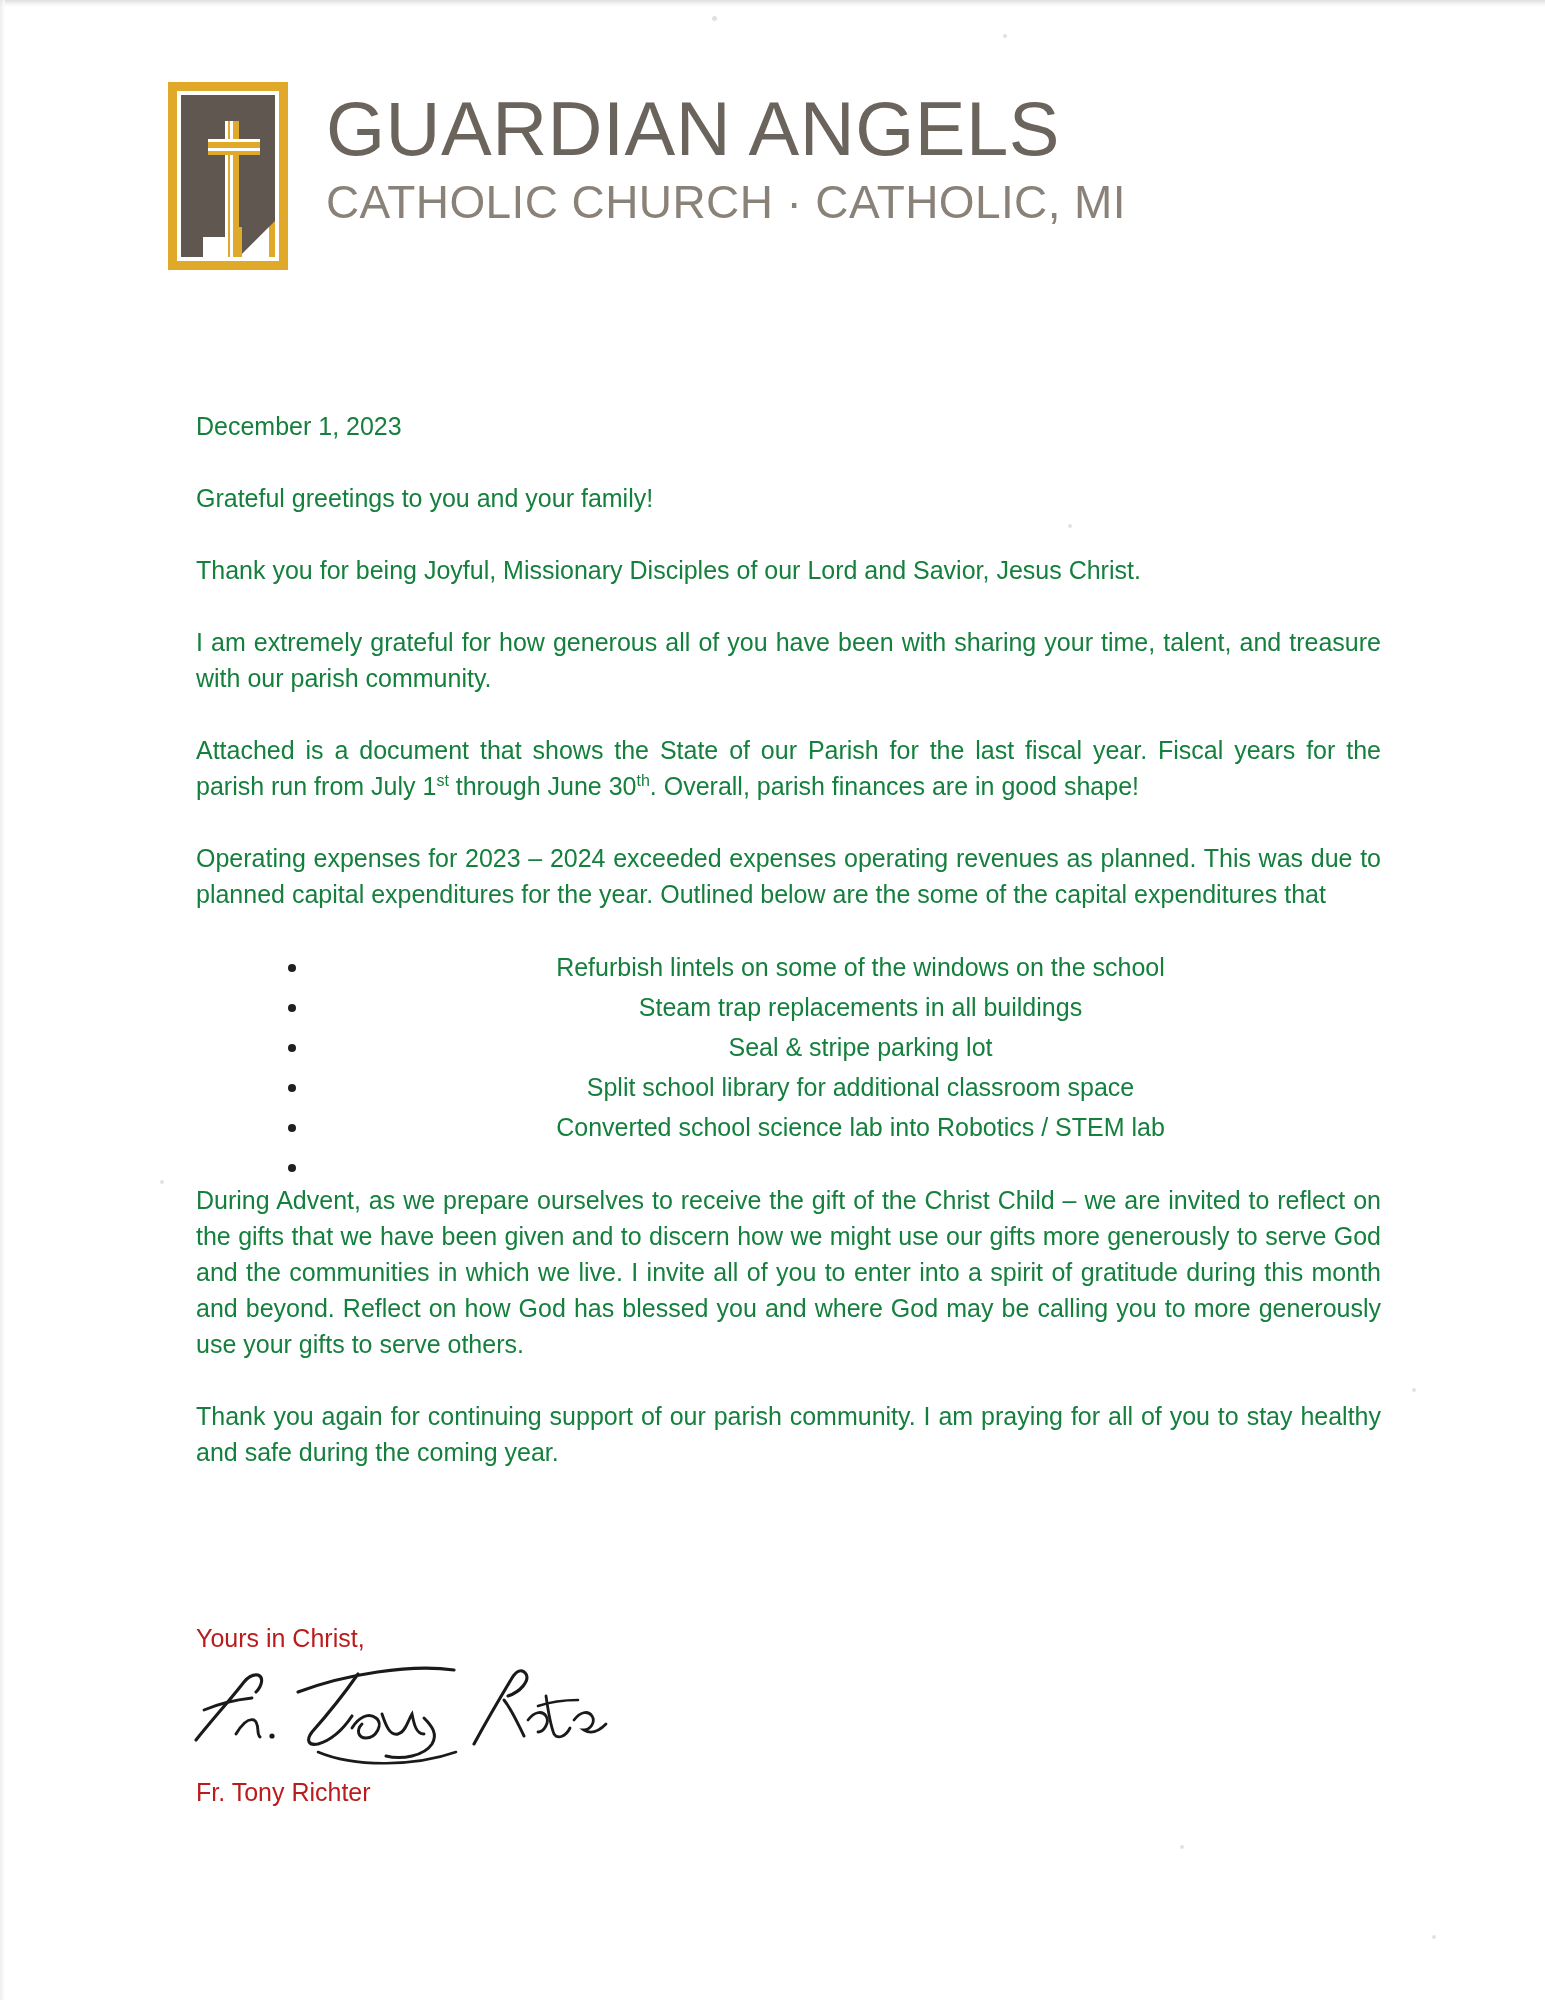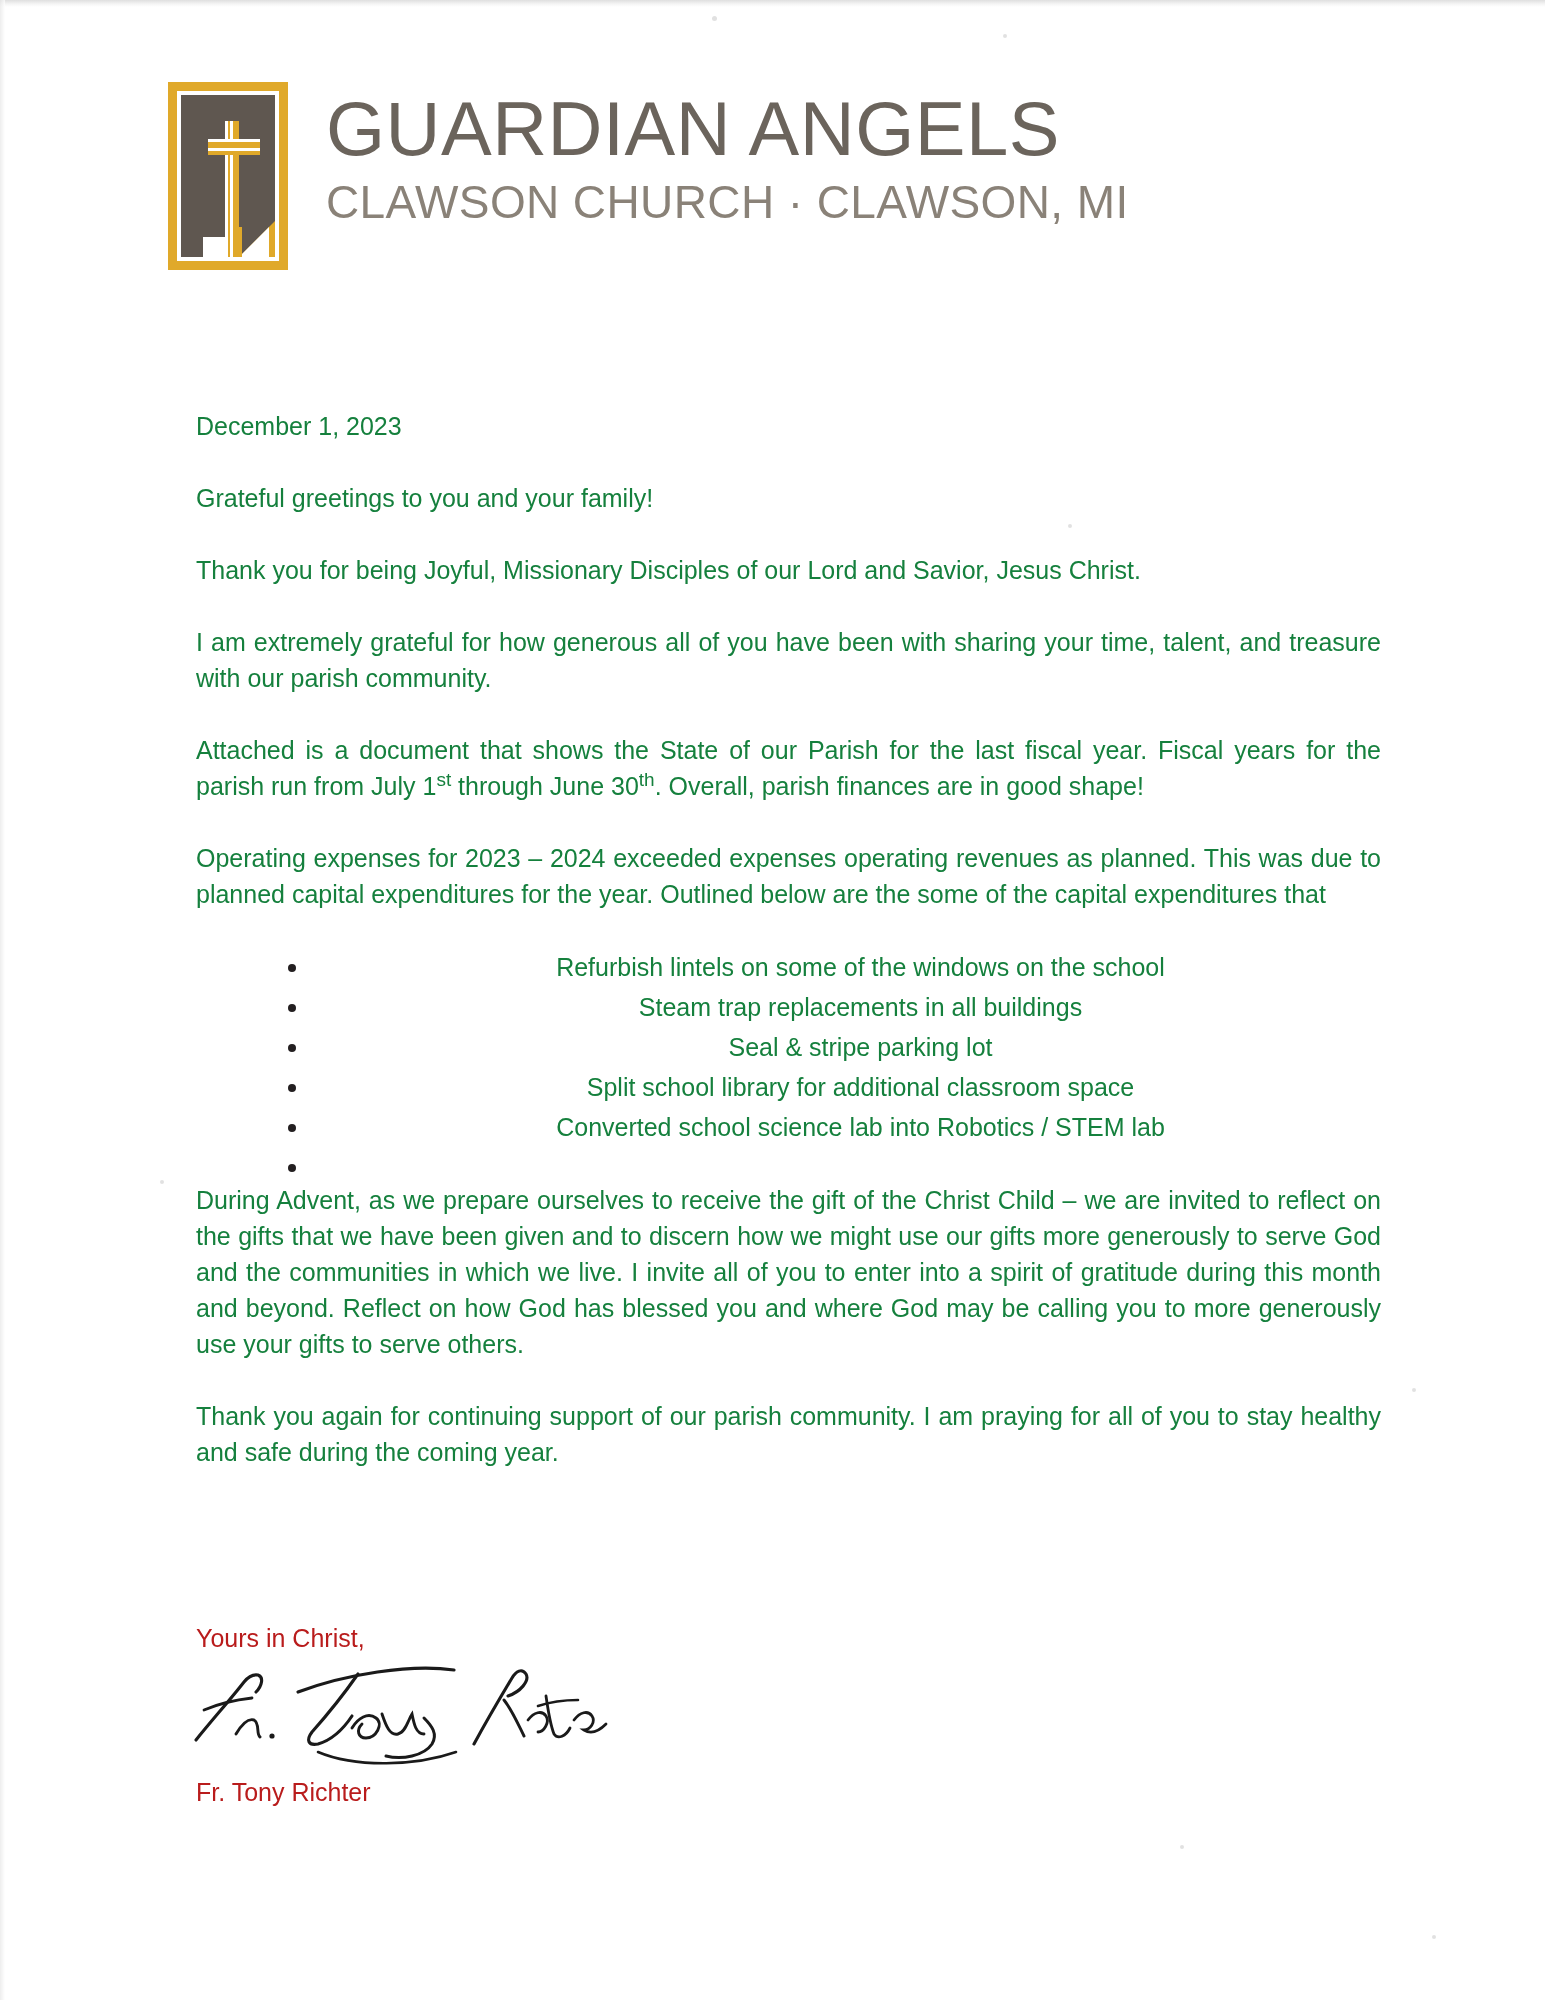--- a/index.html
+++ b/index.html
@@ -180,21 +180,21 @@
     line-height: 36px;
   }
   .letter p {
     margin: 0 0 36px 0;
     text-align: justify;
   }
   .letter p.plain {
     text-align: left;
   }
   .letter sup {
-    font-size: 19px;
+    font-size: 16px;
     vertical-align: super;
     line-height: 0;
   }
   ul.capital-list {
     list-style: none;
     margin: 0 0 36px 0;
     padding: 0 0 0 92px;
   }
   ul.capital-list li {
     position: relative;
@@ -272,21 +272,21 @@
         <div class="bldg-base2"></div>
         <div class="cross-shaft"></div>
         <div class="cross-shaft-hi"></div>
         <div class="cross-arm"></div>
         <div class="cross-arm-hi"></div>
       </div>
     </div>
 
     <div class="wordmark">
       <div class="wordmark-main">GUARDIAN ANGELS</div>
-      <div class="wordmark-sub">CLAWSON CHURCH · CLAWSON, MI</div>
+      <div class="wordmark-sub">CATHOLIC CHURCH · CATHOLIC, MI</div>
     </div>
 
   </div>
 
   <div class="letter">
 
     <p class="plain">December 1, 2023</p>
 
     <p class="plain">Grateful greetings to you and your family!</p>
 

